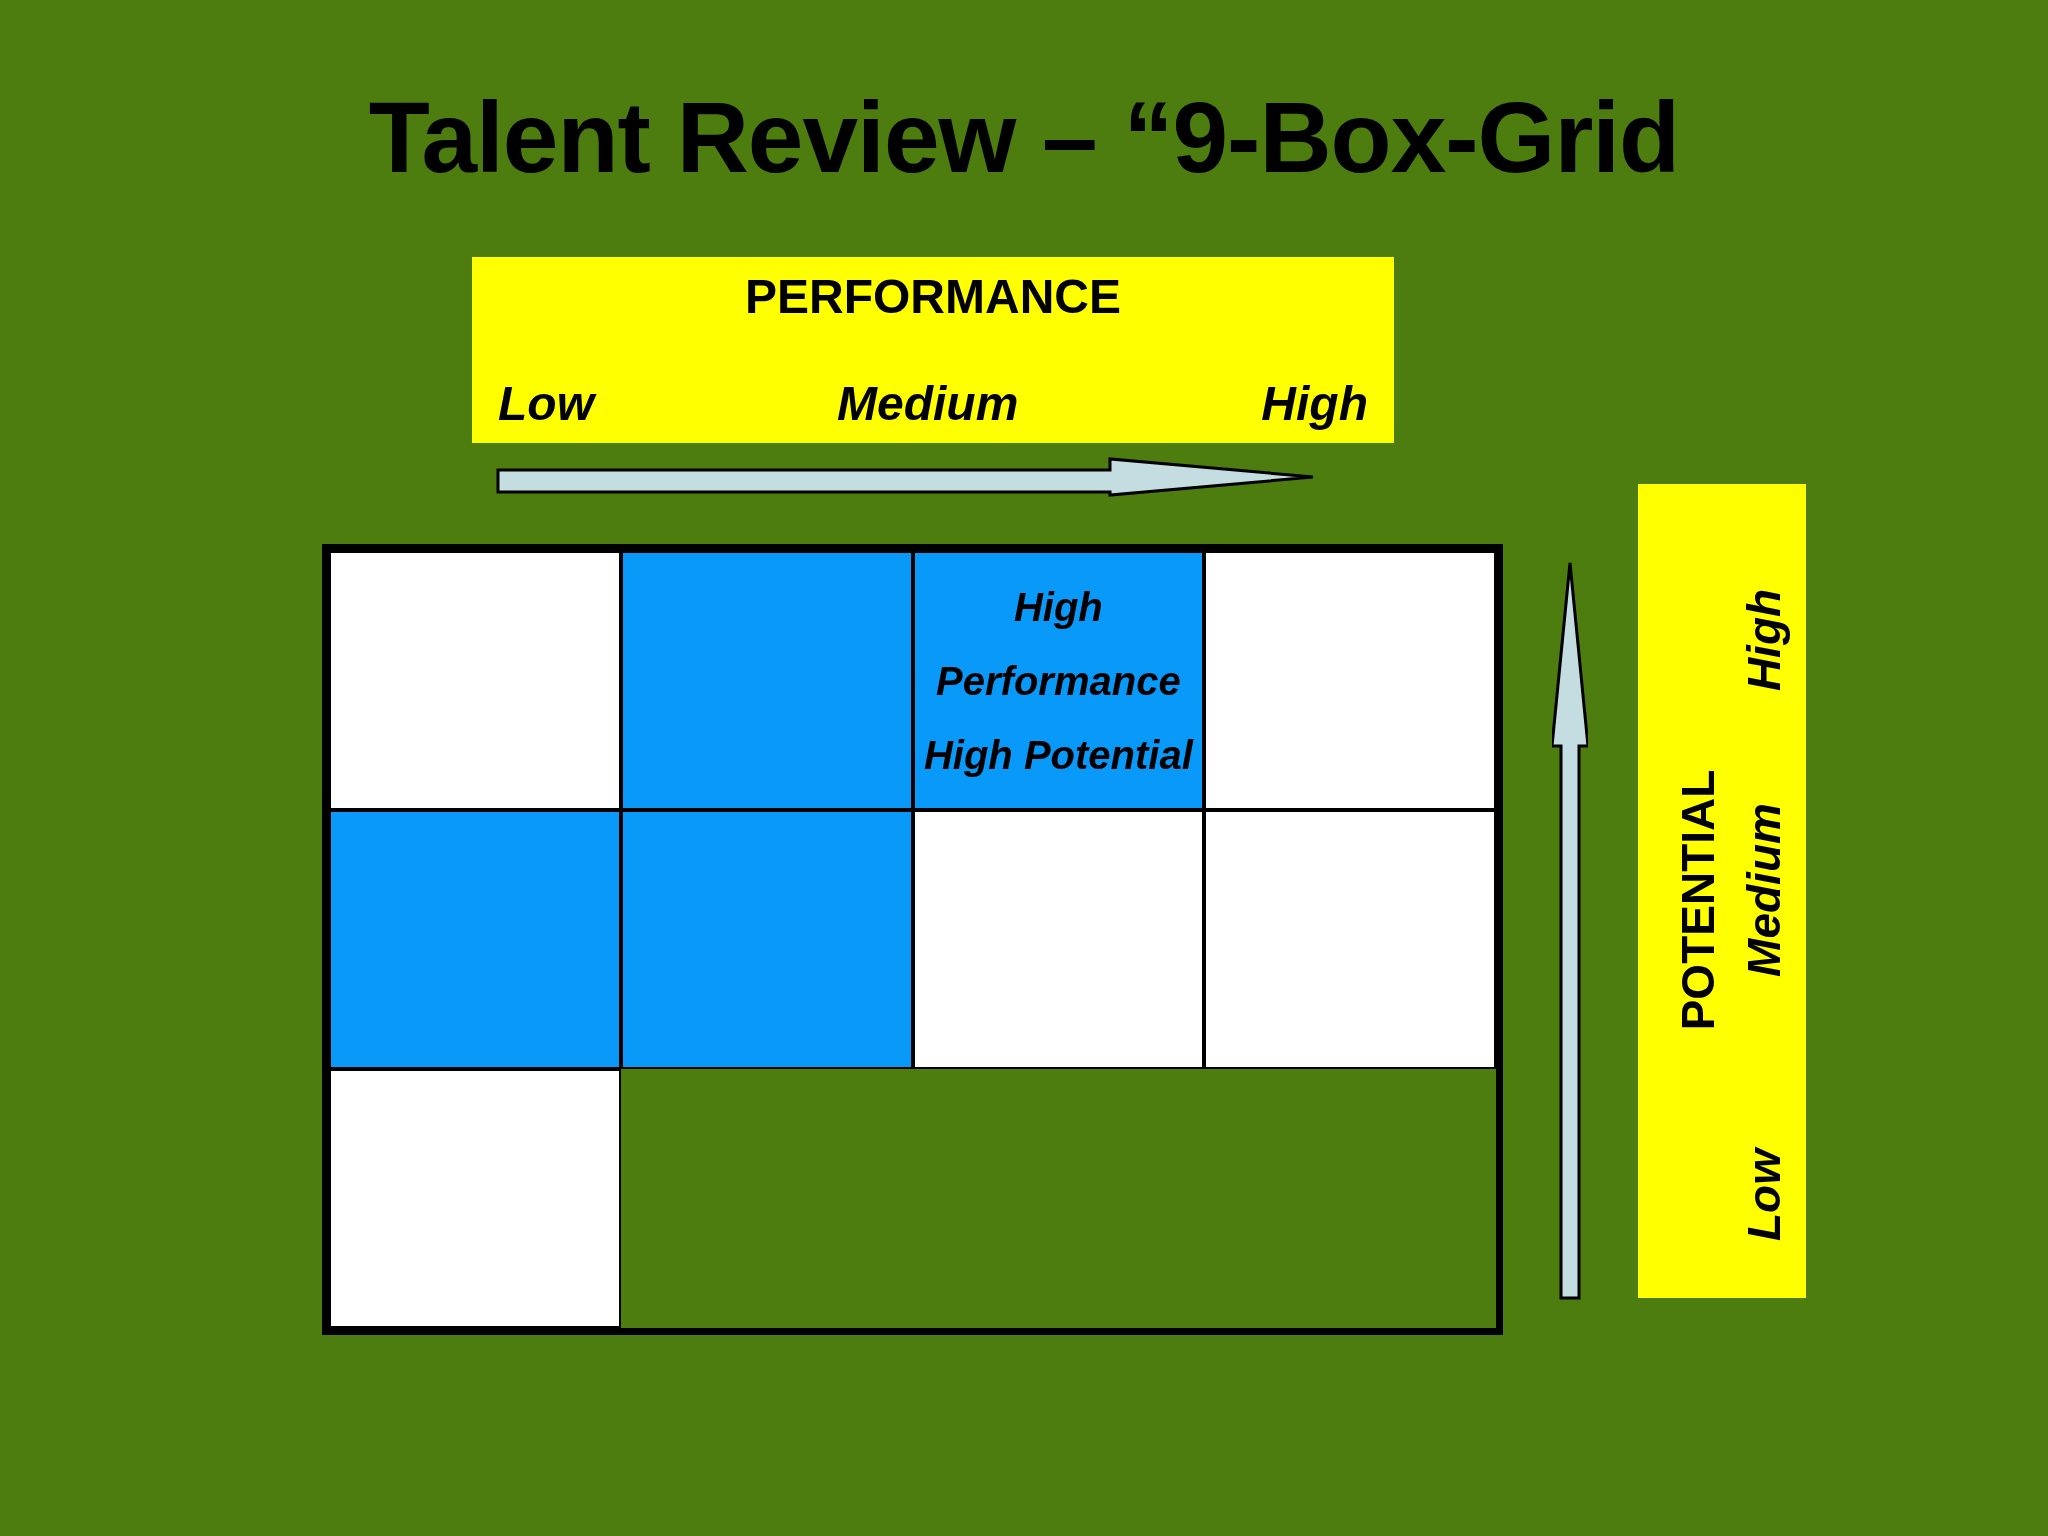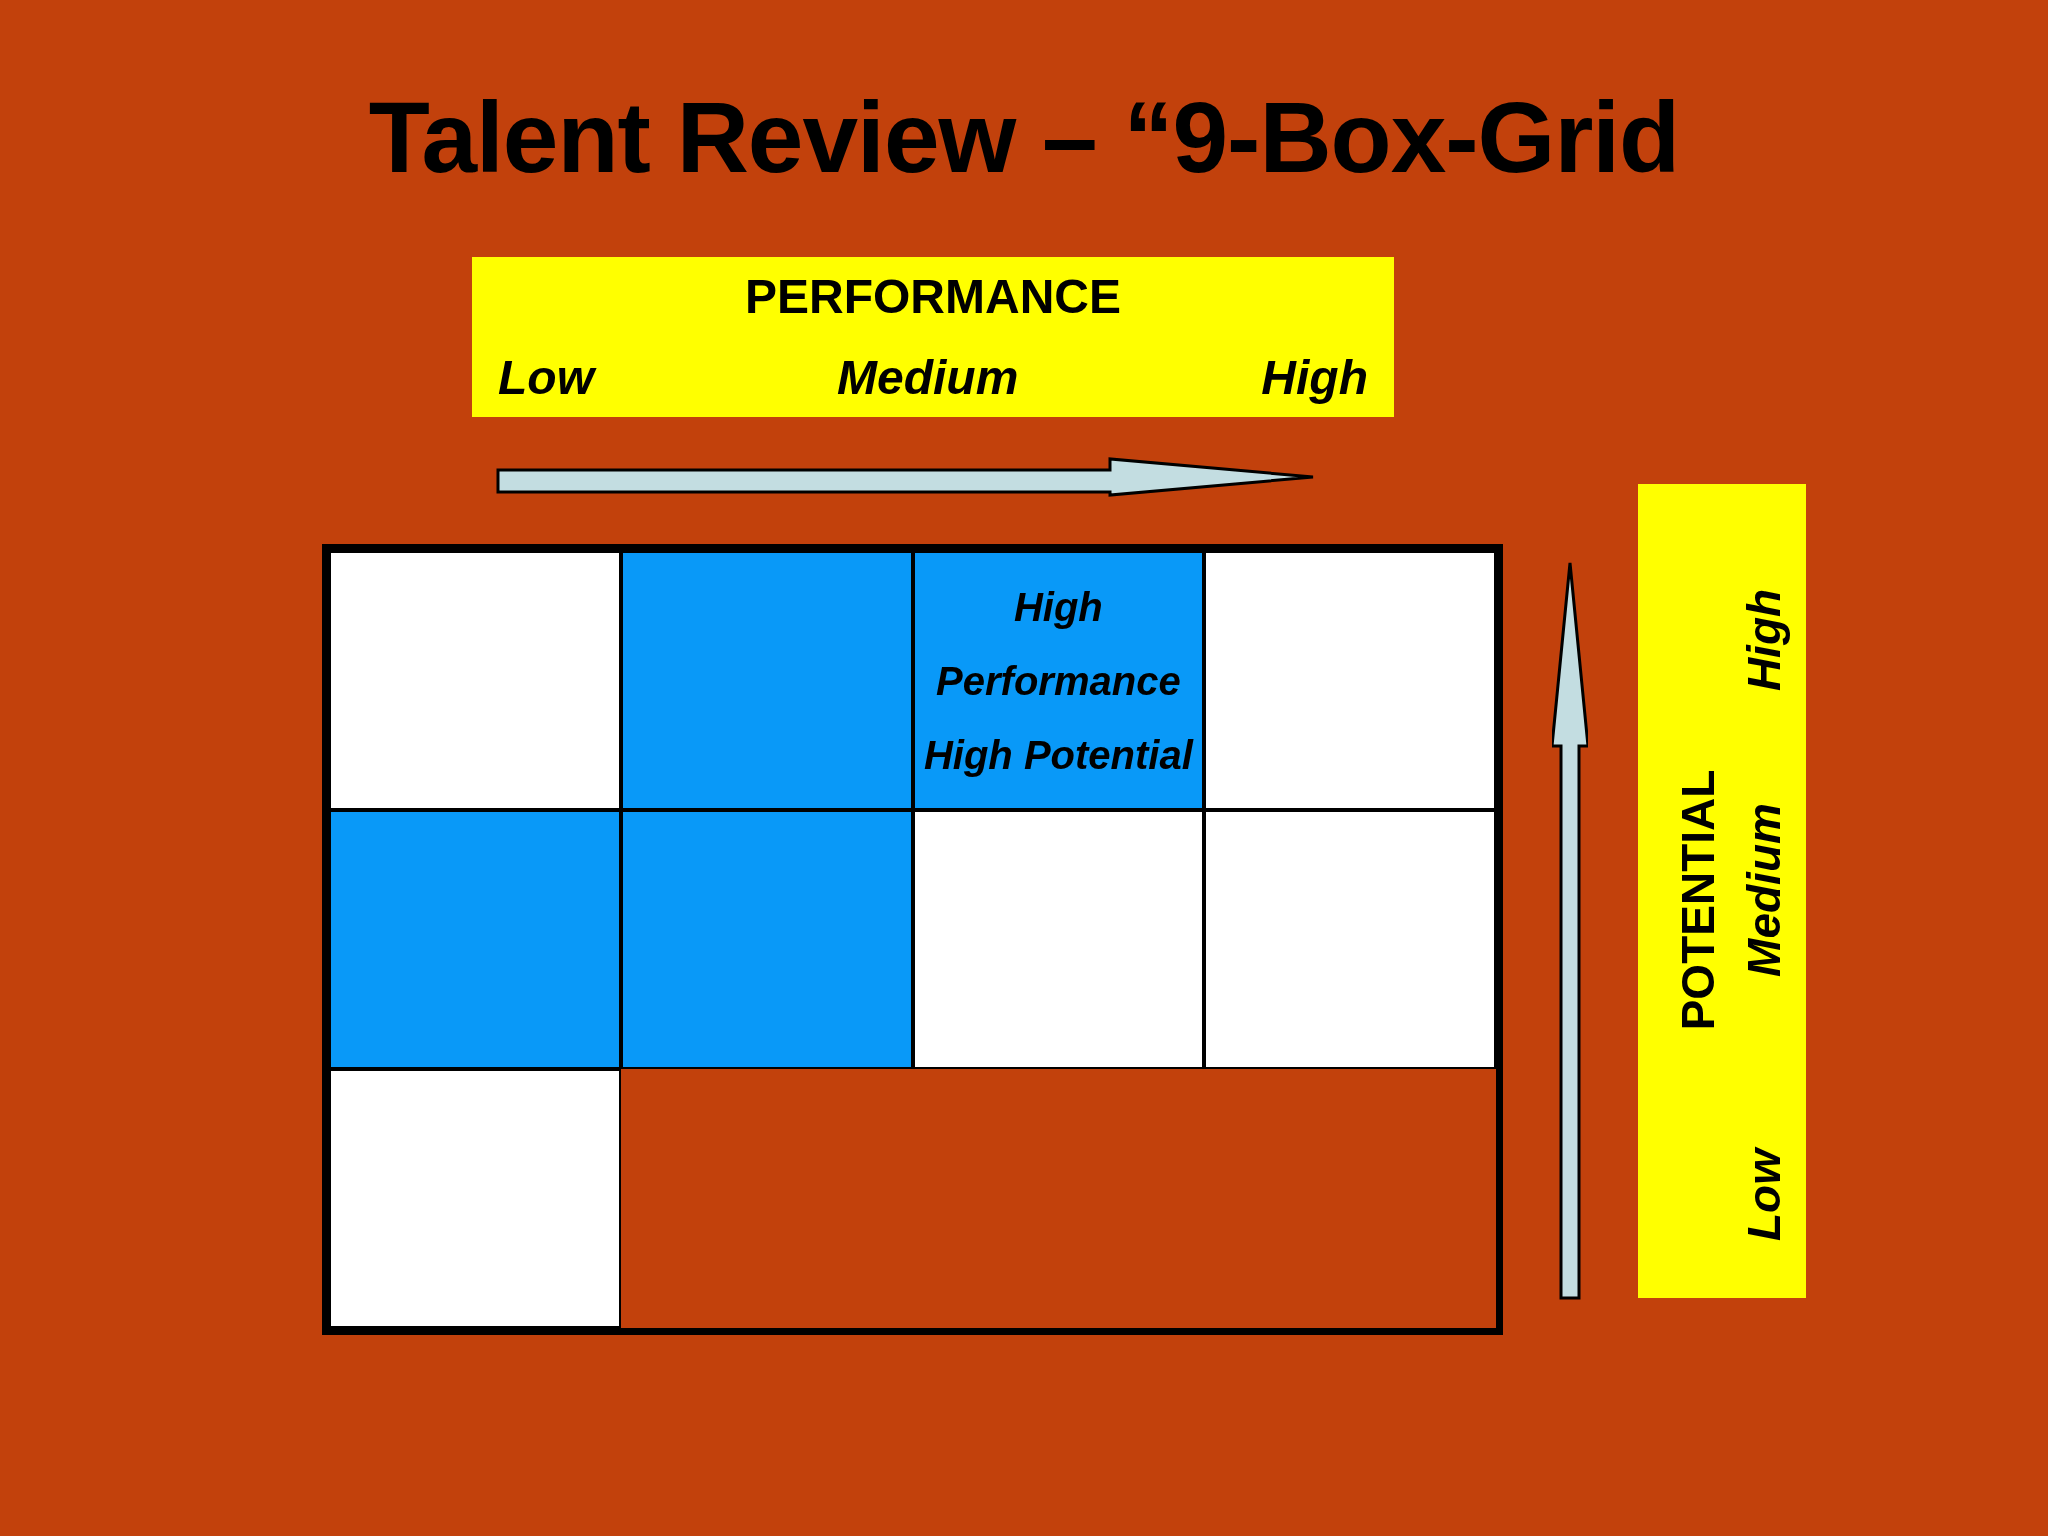--- a/index.html
+++ b/index.html
@@ -1,26 +1,26 @@
 <!DOCTYPE html>
 <html style="--yellow: #FFFF00; --arrow-fill: #C3DDE1;"><head>
 <meta charset="utf-8">
 <style>
   html,body{margin:0;padding:0;background:#ffffff;}
   .stage{
-    position:relative;width:2048px;height:1536px;background:#c2410c;
+    position:relative;width:2048px;height:1536px;background:#4d7c0f;
     overflow:hidden;font-family:"Liberation Sans",sans-serif;color:#000;
   }
   .title{
     position:absolute;left:0;top:80px;width:100%;text-align:center;
     font-size:100px;font-weight:bold;letter-spacing:-1px;
   }
   
   .perf-banner{
-    position:absolute;left:472px;top:257px;width:922px;height:160px;
+    position:absolute;left:472px;top:257px;width:922px;height:186px;
     background:var(--yellow,#ffff00);
   }
   .perf-label{
     position:absolute;top:12px;left:0;width:100%;text-align:center;
     font-size:48px;font-weight:bold;
   }
   .perf-levels{
     position:absolute;left:26px;right:26px;bottom:12px;
     display:flex;justify-content:space-between;
     font-size:48px;font-weight:bold;font-style:italic;

